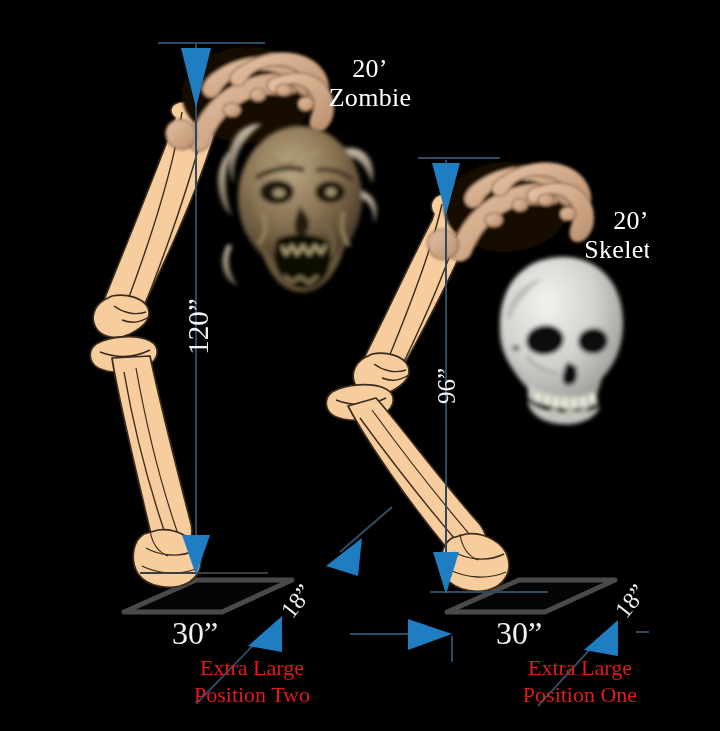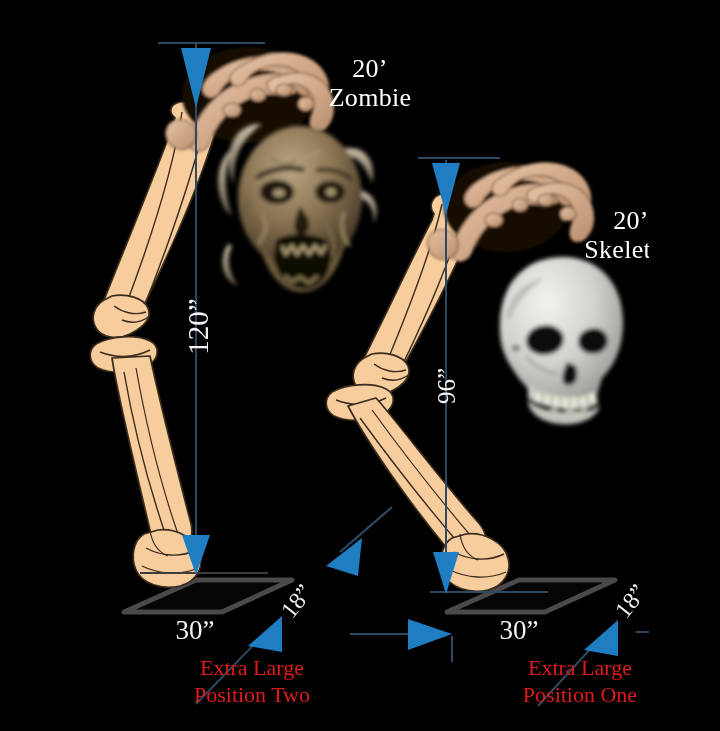--- a/index.html
+++ b/index.html
@@ -62,21 +62,21 @@
     transform-origin: 50% 50%;
     transform: rotate(-90deg);
   }
   .dim-small {
     font-size: 25px;
   }
   .dim-base {
     position: absolute;
     color: #f2f2f2;
     font-family: "Liberation Serif", serif;
-    font-size: 27px;
+    font-size: 32px;
     white-space: nowrap;
     user-select: none;
   }
   .dim-diag {
     transform-origin: 50% 50%;
     transform: rotate(-52deg);
     font-size: 24px;
   }
   svg.layer {
     position: absolute;

